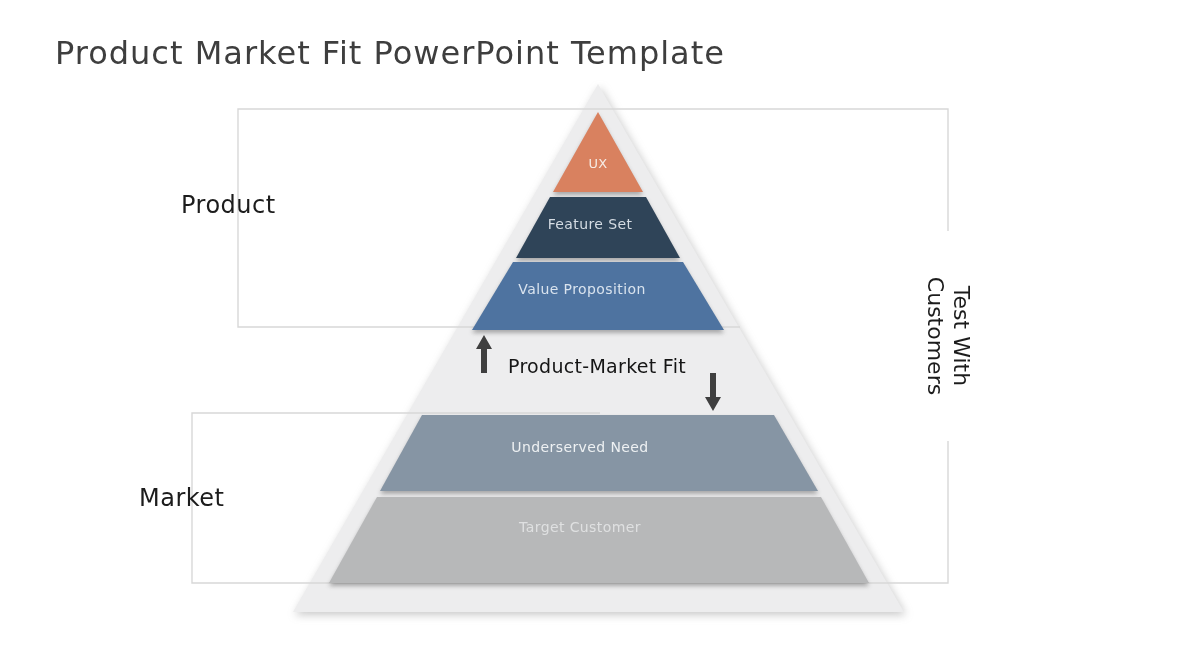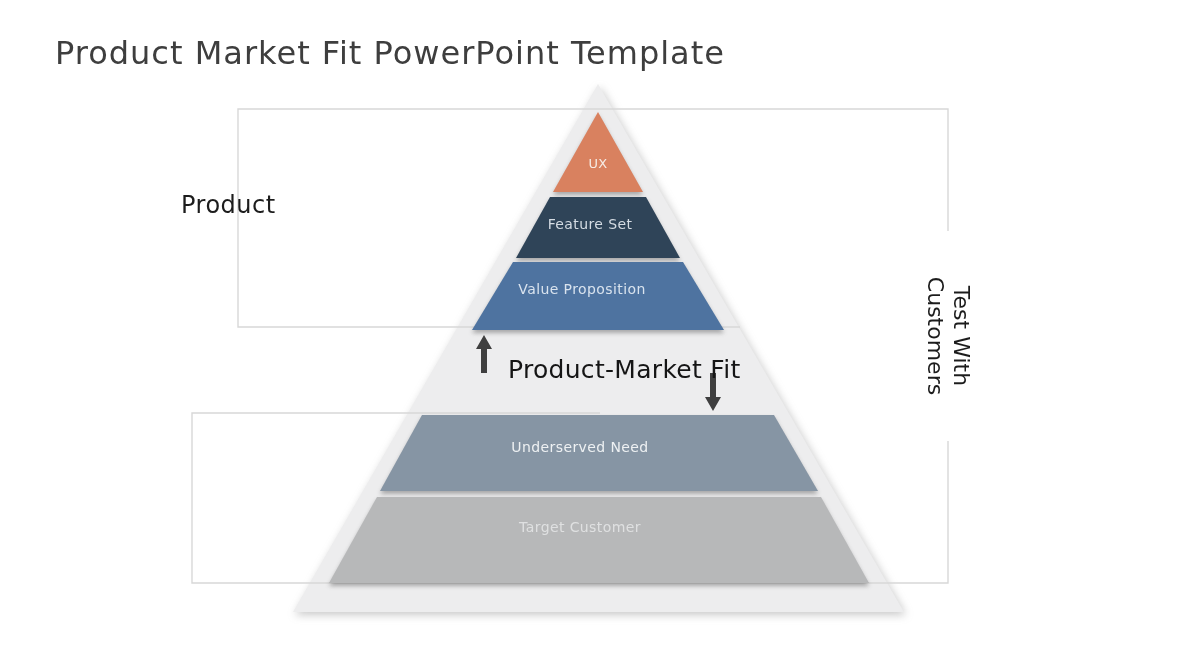--- a/index.html
+++ b/index.html
@@ -18,21 +18,21 @@
   }
   .group-label{
     position:absolute;
     font-size:24px;color:#1c1c1c;letter-spacing:0.5px;
     white-space:nowrap;
   }
   .group-label.product{left:181px;top:191px;}
   .group-label.market{left:139px;top:484px;}
   .pmf-label{
     position:absolute;left:508px;top:355px;
-    font-size:25px;color:#151515;letter-spacing:0.3px;
+    font-size:19px;color:#151515;letter-spacing:0.3px;
     white-space:nowrap;
   }
   .twc-label{
     position:absolute;left:843px;top:308px;
     width:210px;height:56px;
     transform:rotate(90deg);
     background:#ffffff;
     display:flex;flex-direction:column;justify-content:center;
     text-align:center;
     font-size:22px;line-height:26px;color:#1c1c1c;
@@ -75,20 +75,21 @@
     <text class="layer-text" x="580" y="452" fill="#EEF1F3">Underserved Need</text>
     <text class="layer-text" x="580" y="532" fill="#DFE0E1">Target Customer</text>
 
     <path d="M484,335 L476,349 L481,349 L481,373 L487,373 L487,349 L492,349 Z" fill="#3F3F3F"></path>
 
     <path d="M713,411 L705,397 L710,397 L710,373 L716,373 L716,397 L721,397 Z" fill="#3F3F3F"></path>
   </svg>
 
   <div class="group-label product">Product</div>
 
+  <div class="group-label market">Market</div>
 
   <div class="pmf-label">Product-Market Fit</div>
 
   <div class="twc-label">
     <div>Test With</div>
     <div>Customers</div>
   </div>
 
 </div>
 

